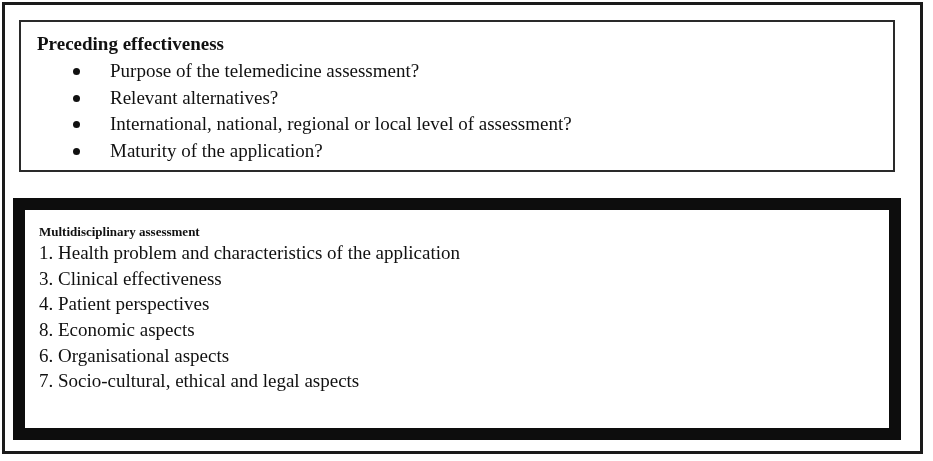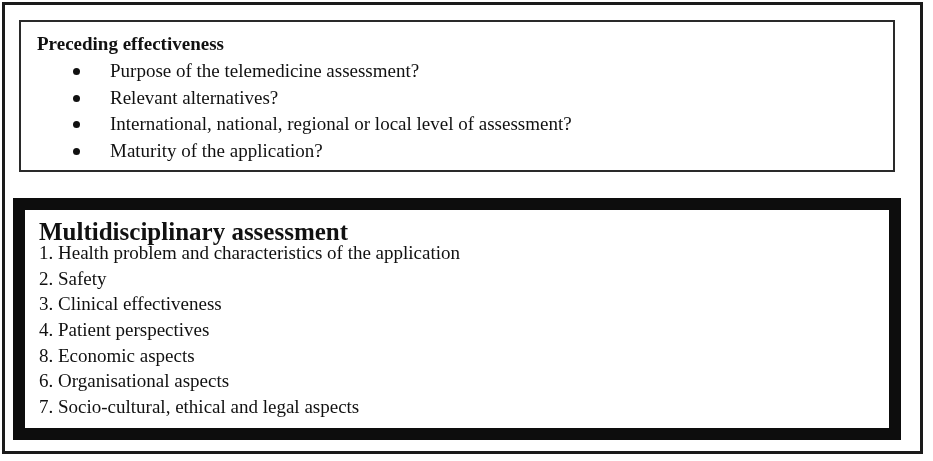--- a/index.html
+++ b/index.html
@@ -81,21 +81,21 @@
       height: 242px;
       border: 12px solid #0d0d0d;
       box-sizing: border-box;
       background: #ffffff;
     }
     .multi-title {
       position: absolute;
       left: 14px;
       top: 11px;
       font-weight: bold;
-      font-size: 25px;
+      font-size: 13px;
       line-height: 22px;
       white-space: nowrap;
     }
     .numbered-list {
       position: absolute;
       left: 14px;
       top: 30px;
       margin: 0;
       padding: 0;
       list-style: none;
@@ -164,21 +164,20 @@
       <span class="bullet-dot"></span>
       <span class="bullet-text">Maturity of the application?</span>
     </li>
   </ul>
 </div>
 
 <div class="multi-box">
   <div class="multi-title">Multidisciplinary assessment</div>
   <ol class="numbered-list">
     <li class="numbered-item">1. Health problem and characteristics of the application</li>
-    <li class="numbered-item">2. Safety</li>
     <li class="numbered-item">3. Clinical effectiveness</li>
     <li class="numbered-item">4. Patient perspectives</li>
     <li class="numbered-item">8. Economic aspects</li>
     <li class="numbered-item">6. Organisational aspects</li>
     <li class="numbered-item">7. Socio-cultural, ethical and legal aspects</li>
   </ol>
 
 </div>
 
 </body></html>

